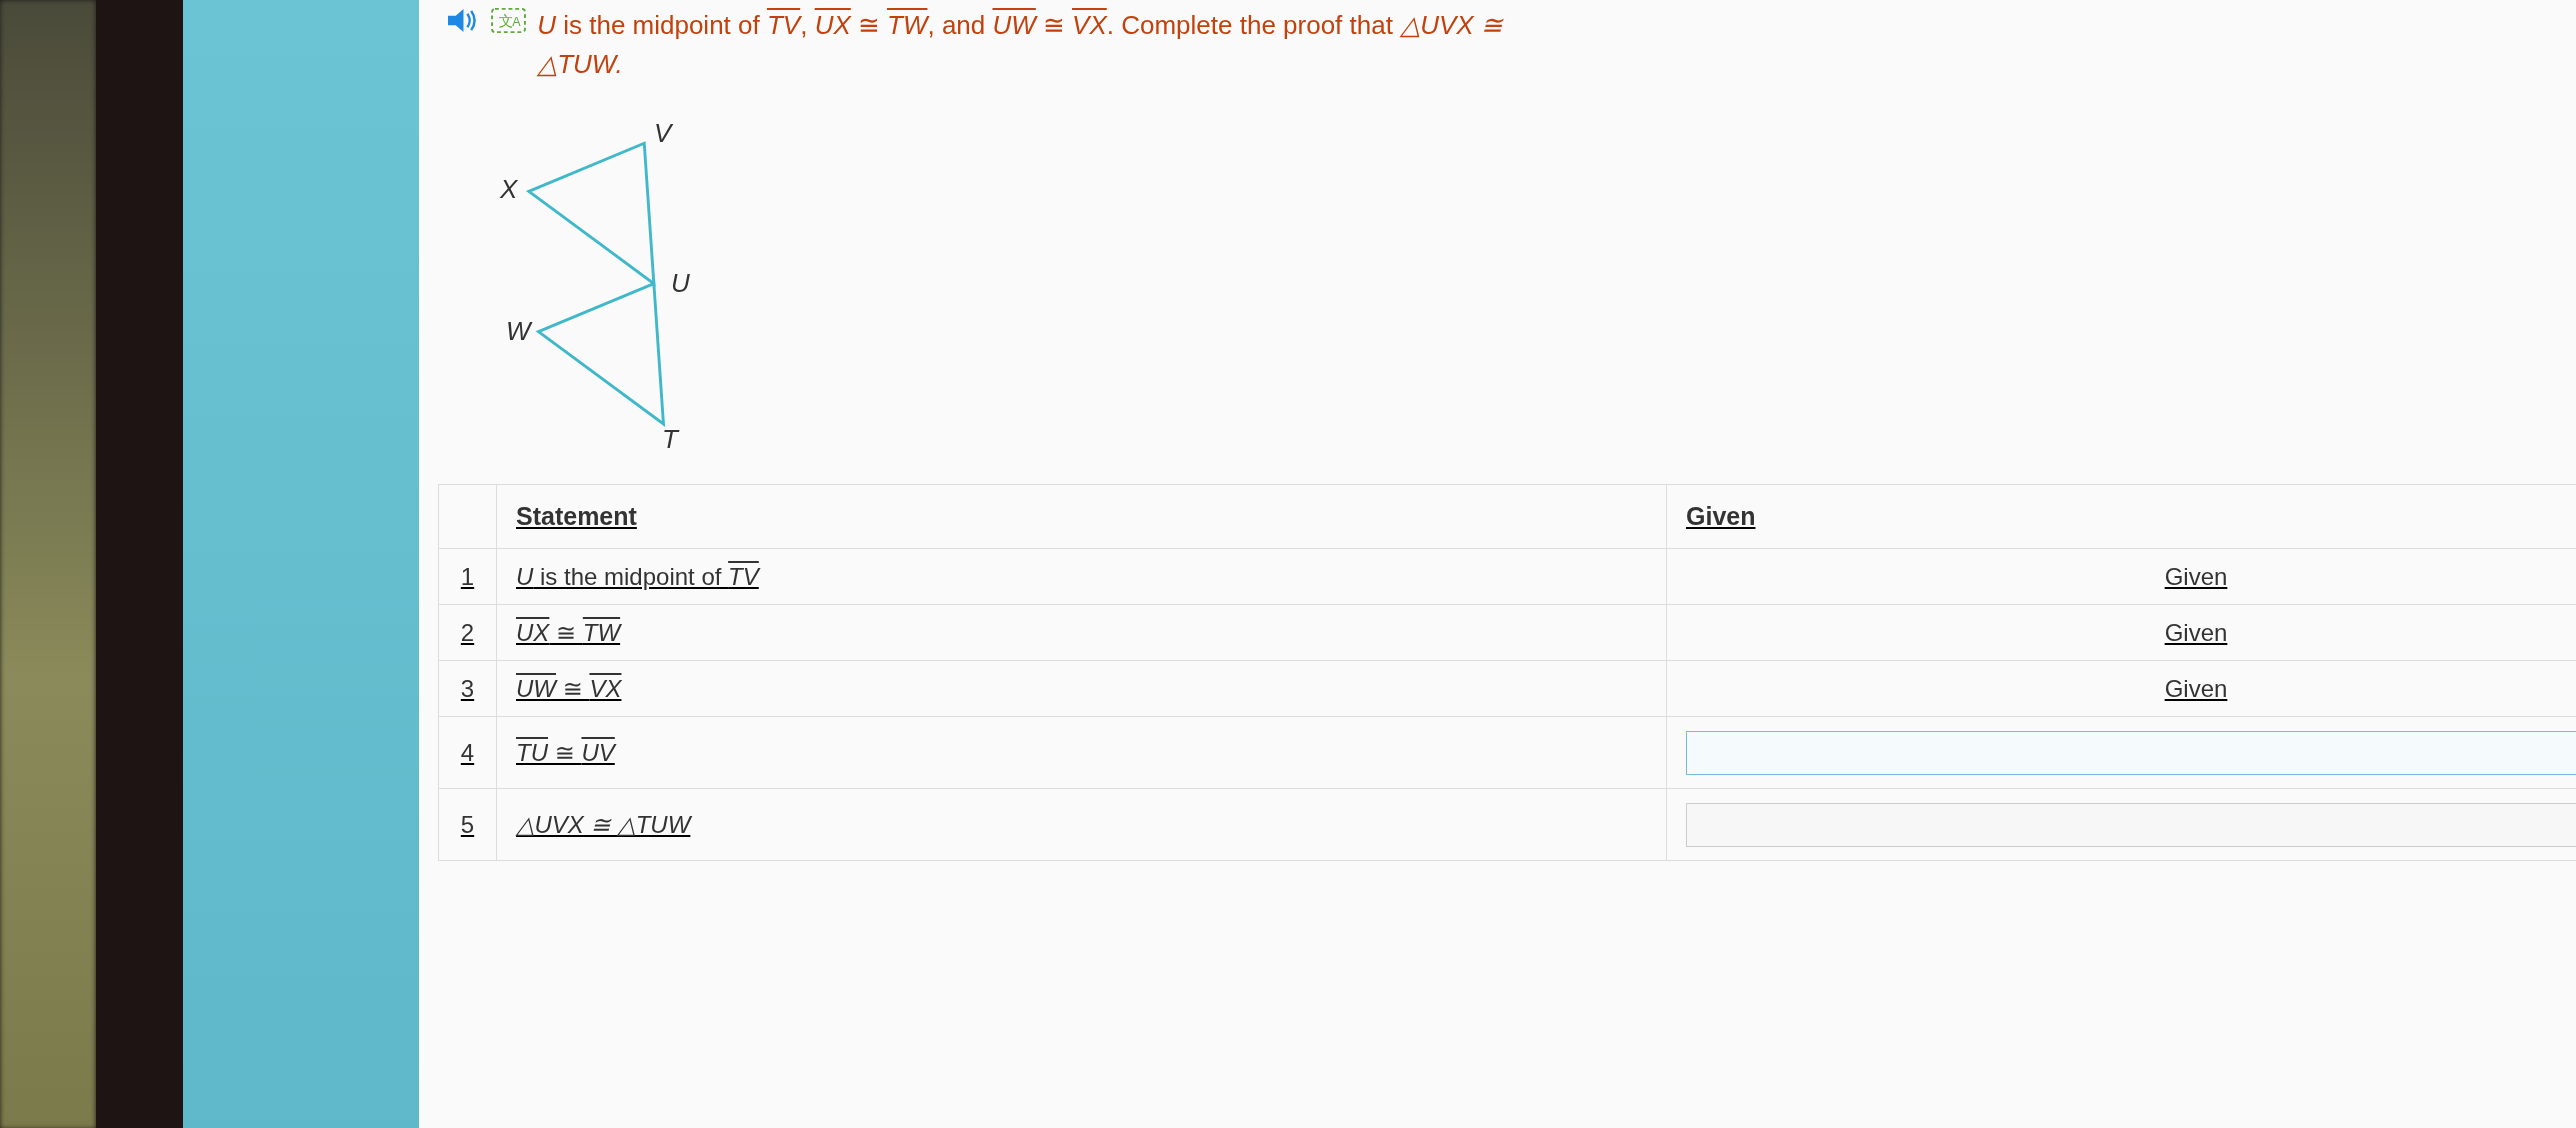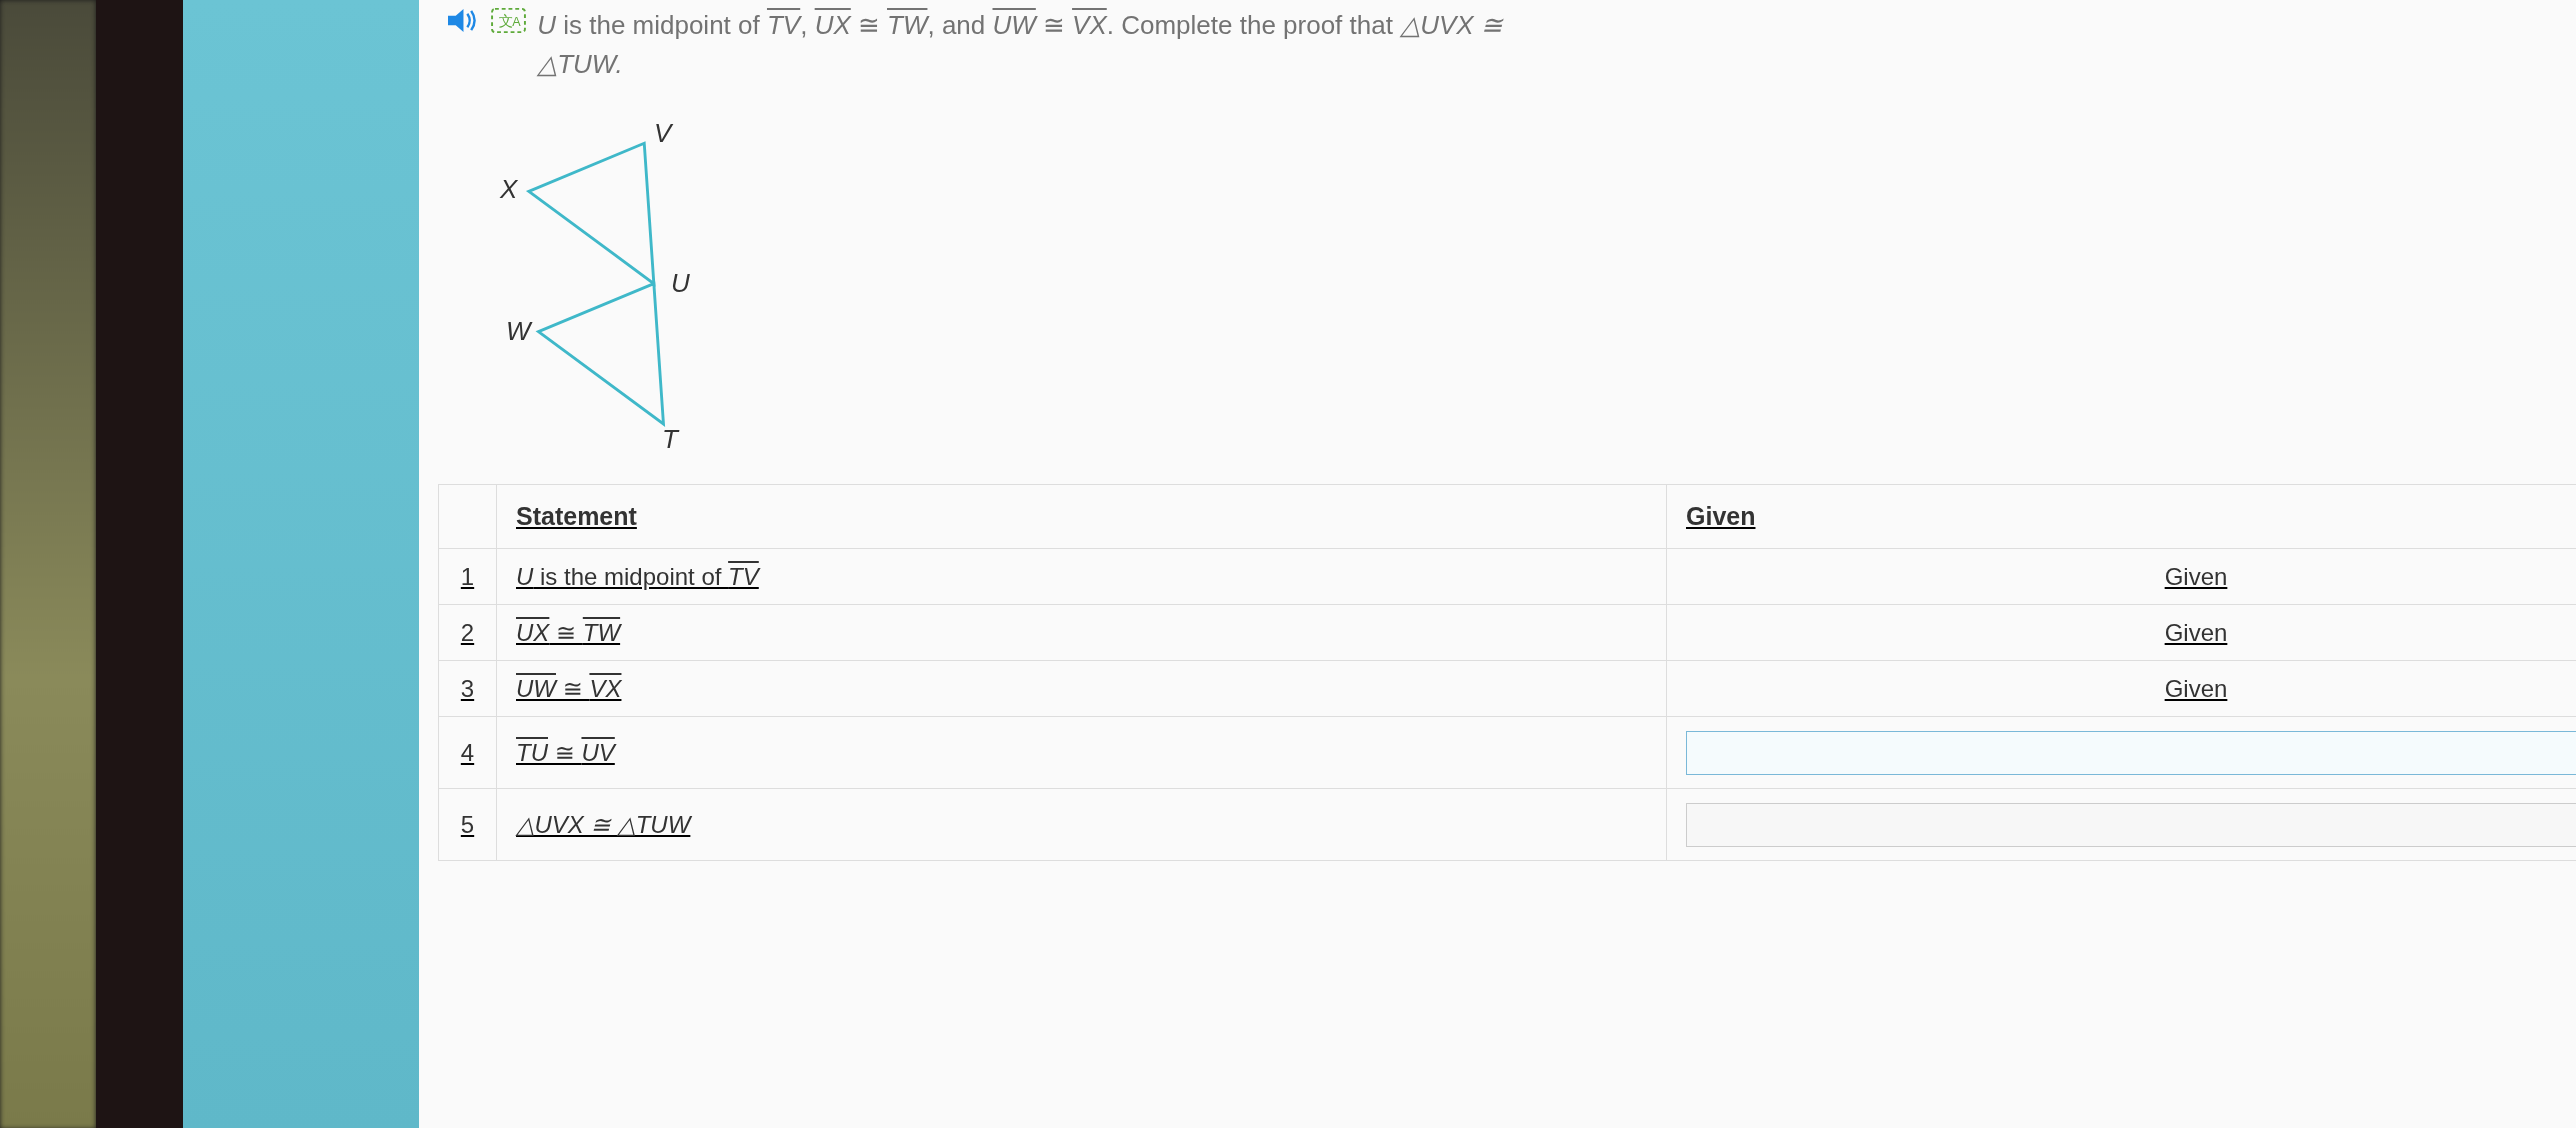--- a/index.html
+++ b/index.html
@@ -47,21 +47,21 @@
     display: flex;
     align-items: flex-start;
     gap: 9.6px;
     padding: 5.8px 27px 0 27px;
     font-size: 26px;
     color: #333;
     line-height: 1.5;
   }
   .problem-text {
     font-style: italic;
-    color: #737373;
+    color: #c2410c;
   }
   .problem-text .roman { font-style: normal; }
   .overline {
     text-decoration: overline;
     font-style: italic;
   }
   .figure-area {
     margin: 34px 0 29px 56px;
     width: 250px;
     height: 337px;

